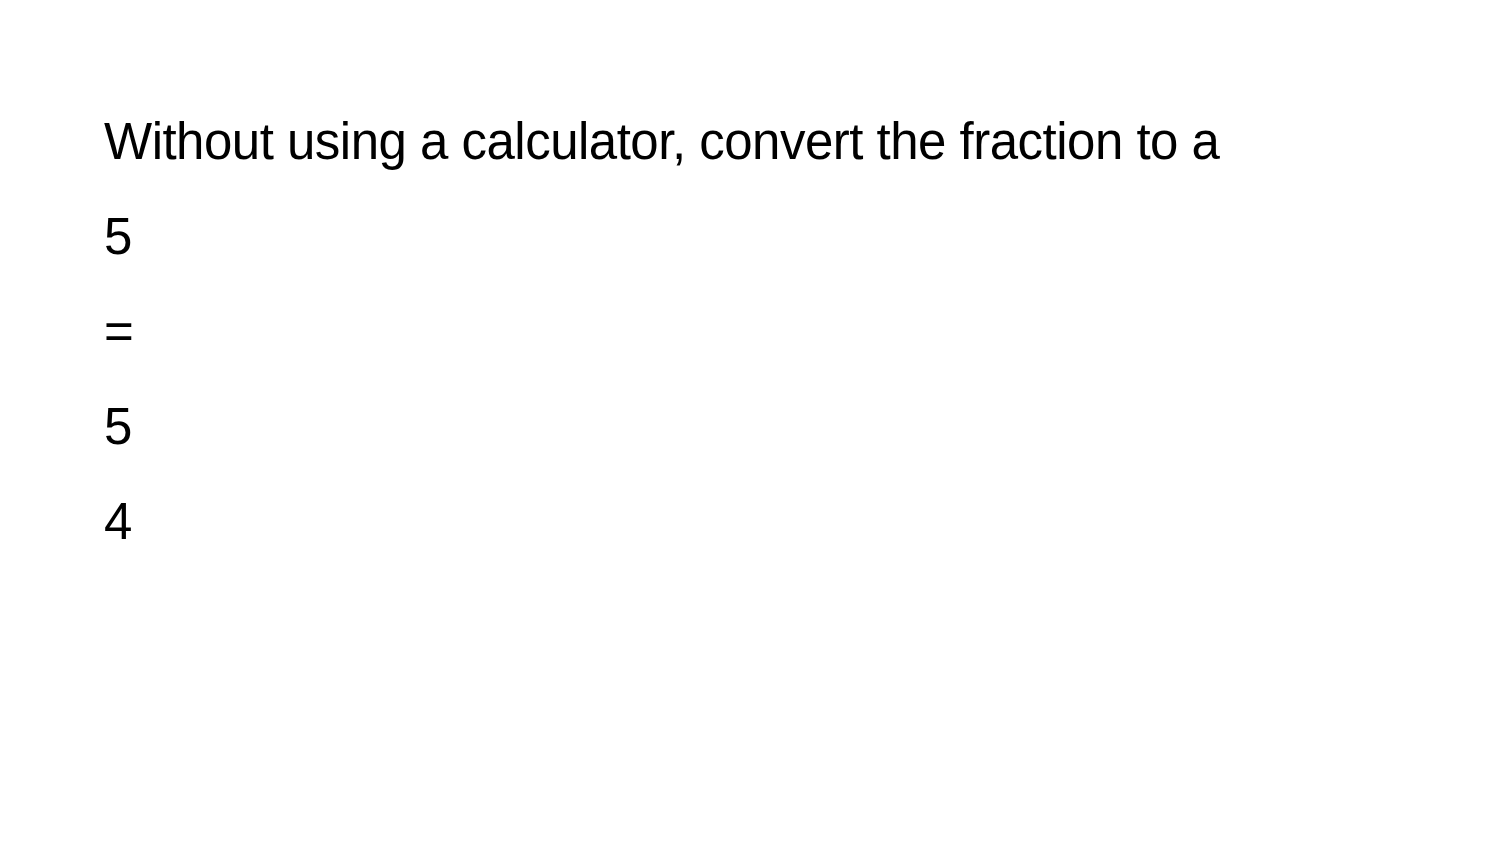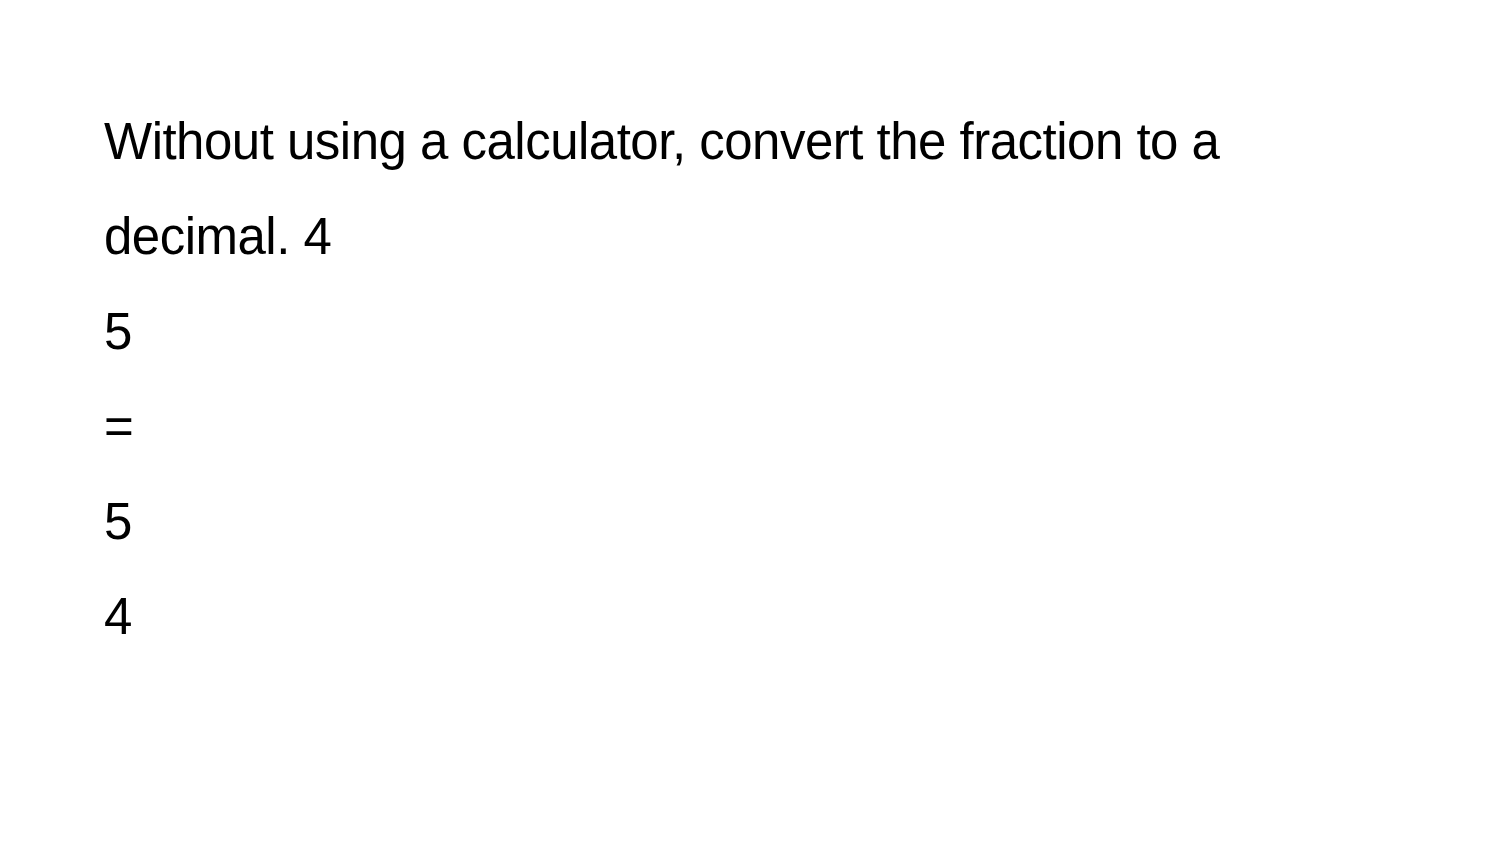--- a/index.html
+++ b/index.html
@@ -33,19 +33,18 @@
     }
     .last-line {
       display: block;
     }
   </style>
 </head>
 <body>
 
 <div class="content">
   <span class="intro-text">Without using a calculator, convert the fraction to a</span>
-  <span class="intro-text">decimal. 4</span>
   <span class="stacked">5</span>
   <span class="stacked">=</span>
   <span class="stacked">5</span>
   <span class="stacked">4</span>
   <div class="gap"></div>
 </div>
 
 </body></html>

